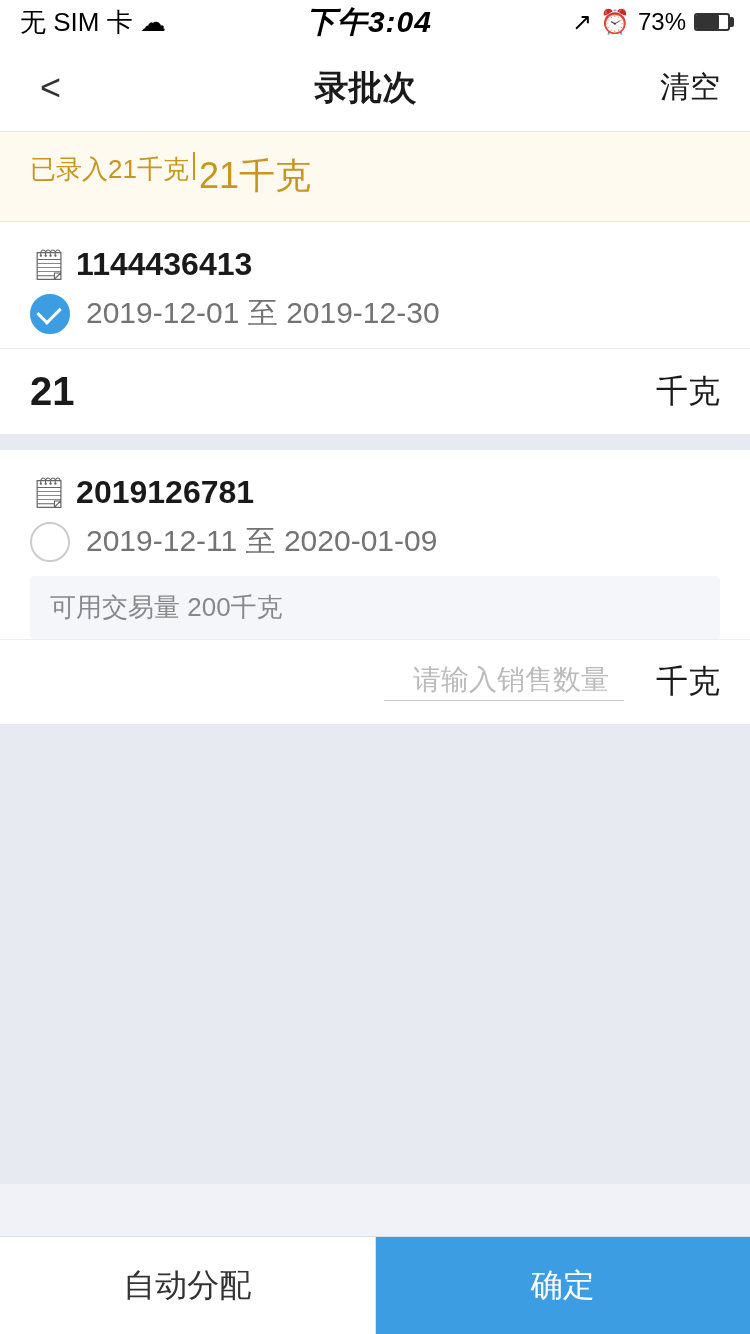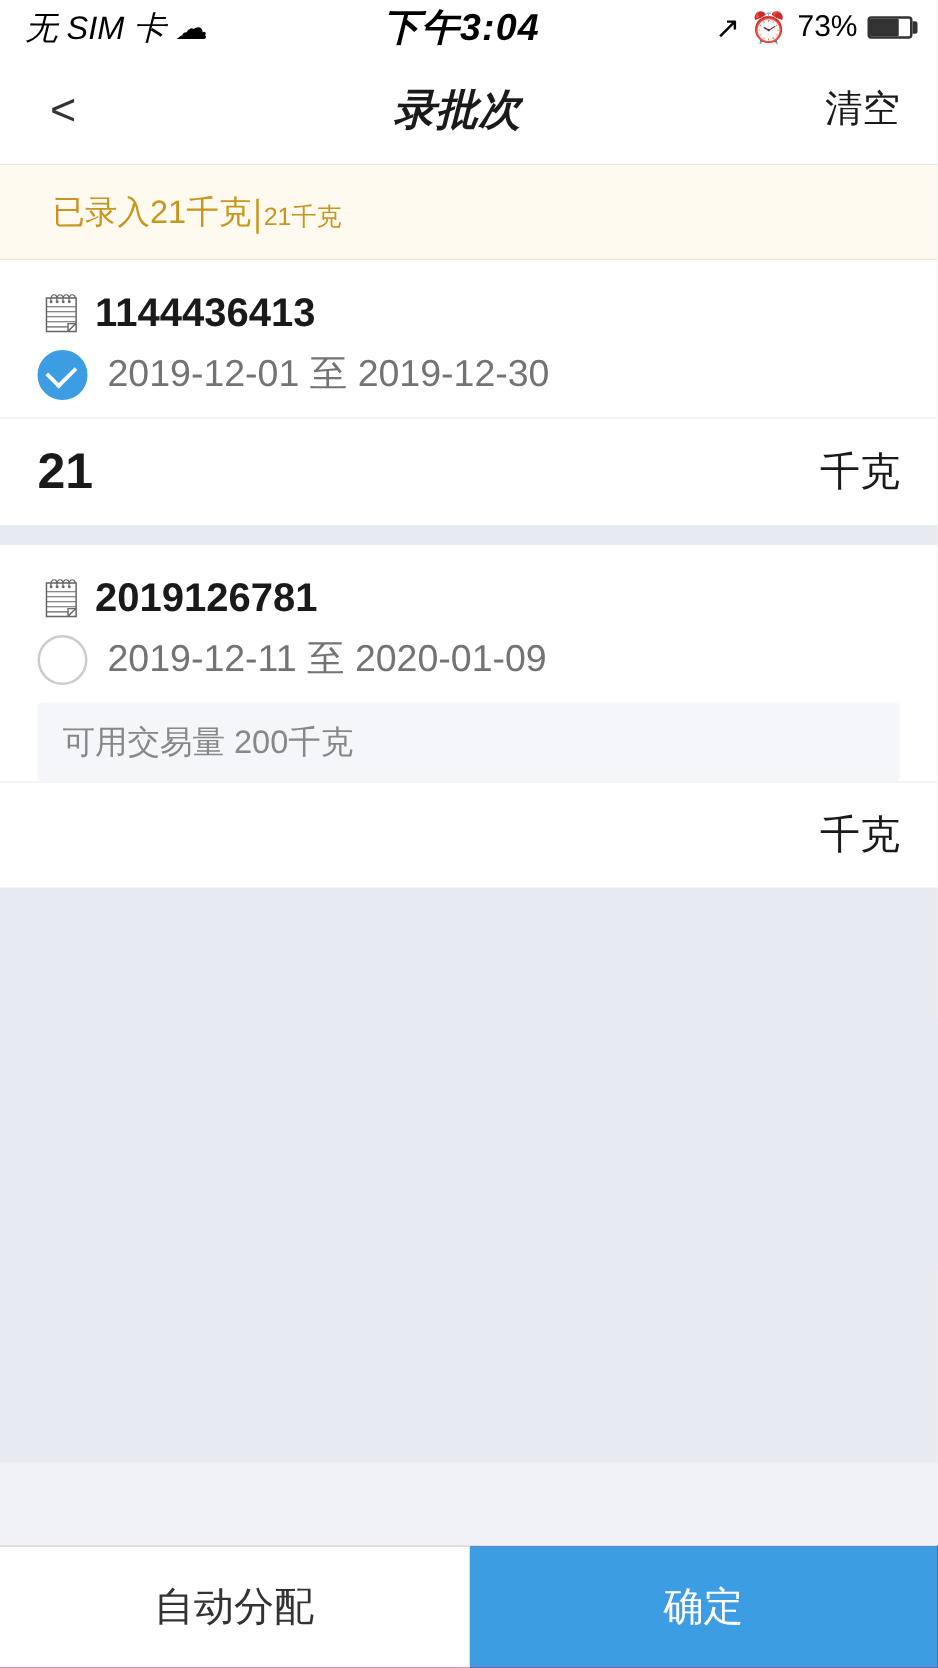--- a/index.html
+++ b/index.html
@@ -23,21 +23,20 @@
       justify-content: space-between;
       padding: 0 20px;
       font-size: 28px;
     }
     .status-left {
       display: flex;
       align-items: center;
       gap: 8px;
       font-size: 26px;
       font-weight: 500;
-      font-style: italic;
     }
     .status-center {
       font-size: 30px;
       font-weight: 600;
       letter-spacing: 1px;
       font-style: italic;
     }
     .status-right {
       display: flex;
       align-items: center;
@@ -59,49 +58,48 @@
     .nav-back {
       font-size: 36px;
       color: #333;
       cursor: pointer;
       padding: 10px;
     }
     .nav-title {
       font-size: 34px;
       font-weight: 600;
       color: #1a1a1a;
-      font-style: italic;
     }
     .nav-action {
       font-size: 30px;
       color: #1a1a1a;
       cursor: pointer;
     }
 
     
     .summary-bar {
       width: 750px;
       background: #fffaf0;
-      padding: 20px 42px;
-      display: flex;
-      align-items: flex-end;
+      padding: 20px 30px;
+      display: flex;
+      align-items: flex-start;
       gap: 4px;
       border-bottom: 1px solid #f0e8d0;
     }
     .summary-label {
       font-size: 26px;
       color: #c8961e;
     }
     .summary-divider {
       width: 2px;
       height: 28px;
       background: #c8961e;
     }
     .summary-value {
-      font-size: 20px;
+      font-size: 36px;
       color: #c8961e;
     }
 
     
     .batch-item {
       background: #fff;
       margin-bottom: 0;
     }
     .batch-item-inner {
       padding: 24px 30px 0 30px;
@@ -303,20 +301,21 @@
       <span class="batch-id-icon">🗒</span>
       <span class="batch-id-text">2019126781</span>
     </div>
     <div class="batch-date-row">
       <div class="radio-circle"></div>
       <span class="batch-date-text">2019-12-11 至 2020-01-09</span>
     </div>
     <div class="batch-available">可用交易量 200千克</div>
   </div>
   <div class="input-row">
+    <input type="number" style="font-size: 28px; color: rgb(187, 187, 187);" placeholder="请输入销售数量">
     <span class="input-unit">千克</span>
   </div>
 </div>
 
 <div class="gray-area" style="min-height:460px;"></div>
 
 <div class="bottom-bar">
   <div class="bottom-btn-left">自动分配</div>
   <div class="bottom-btn-right">确定</div>
 </div>

